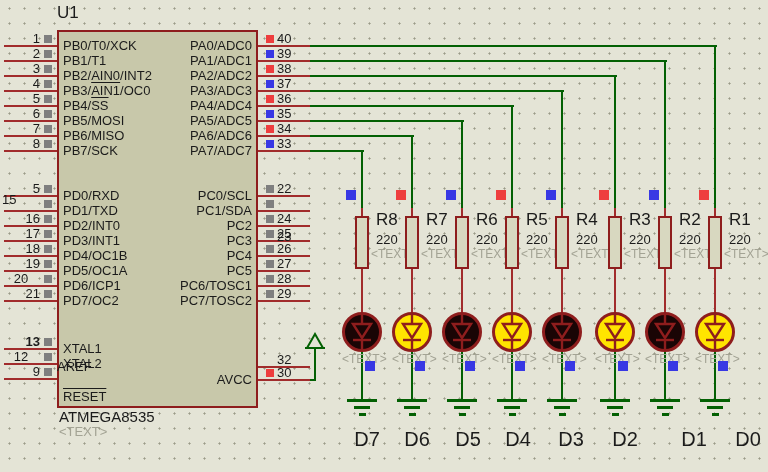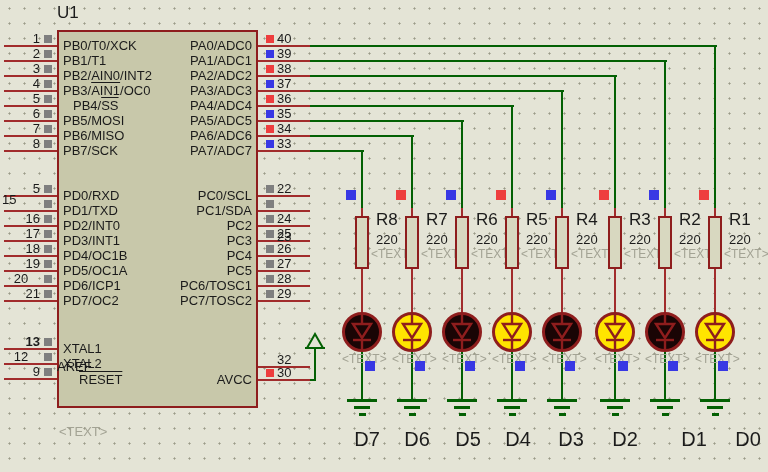--- a/index.html
+++ b/index.html
@@ -37,20 +37,21 @@
   .dname{font-size:20px;z-index:3;text-align:center;}
   .power-stem{position:absolute;background:var(--wire);z-index:1;}
   .power-arrow svg polygon,.power-arrow svg line{stroke:var(--wire);stroke-width:2;fill:none;}
 </style>
 </head>
 <body>
 
 <div id="canvas">
   <div class="lbl" style="left:57px;top:4px;font-size:17px;">U1</div>
   <div class="chip-body" style="left:57px;top:30px;width:201px;height:378px;"></div>
+  <div class="lbl" style="left:59px;top:409px;font-size:15px;">ATMEGA8535</div>
   <div class="lbl muted" style="left:59px;top:425px;font-size:13px;">&lt;TEXT&gt;</div>
 
   <div id="pins-layer">
       <div class="pin-stub" style="left: 4px; top: 45px; width: 53px;"></div>
       <div class="pin-num" style="left: 2px; top: 31px; width: 38px; text-align: right;">1</div>
       <div class="sq" style="left: 44px; top: 35px; width: 8px; height: 8px; background: var(--float);"></div>
       <div class="chip-label" style="left: 63px; top: 38px;">PB0/T0/XCK</div>
       <div class="pin-stub" style="left: 4px; top: 60px; width: 53px;"></div>
       <div class="pin-num" style="left: 2px; top: 46px; width: 38px; text-align: right;">2</div>
       <div class="sq" style="left: 44px; top: 50px; width: 8px; height: 8px; background: var(--float);"></div>
@@ -59,21 +60,21 @@
       <div class="pin-num" style="left: 2px; top: 61px; width: 38px; text-align: right;">3</div>
       <div class="sq" style="left: 44px; top: 65px; width: 8px; height: 8px; background: var(--float);"></div>
       <div class="chip-label" style="left: 63px; top: 68px;">PB2/AIN0/INT2</div>
       <div class="pin-stub" style="left: 4px; top: 90px; width: 53px;"></div>
       <div class="pin-num" style="left: 2px; top: 76px; width: 38px; text-align: right;">4</div>
       <div class="sq" style="left: 44px; top: 80px; width: 8px; height: 8px; background: var(--float);"></div>
       <div class="chip-label" style="left: 63px; top: 83px;">PB3/<span class="ol">AIN1</span>/OC0</div>
       <div class="pin-stub" style="left: 4px; top: 105px; width: 53px;"></div>
       <div class="pin-num" style="left: 2px; top: 91px; width: 38px; text-align: right;">5</div>
       <div class="sq" style="left: 44px; top: 95px; width: 8px; height: 8px; background: var(--float);"></div>
-      <div class="chip-label" style="left: 63px; top: 98px; margin-left: 10px;">PB4/<span class="ol">SS</span></div>
+      <div class="chip-label" style="left: 63px; top: 98px;">PB4/<span class="ol">SS</span></div>
       <div class="pin-stub" style="left: 4px; top: 120px; width: 53px;"></div>
       <div class="pin-num" style="left: 2px; top: 106px; width: 38px; text-align: right;">6</div>
       <div class="sq" style="left: 44px; top: 110px; width: 8px; height: 8px; background: var(--float);"></div>
       <div class="chip-label" style="left: 63px; top: 113px;">PB5/MOSI</div>
       <div class="pin-stub" style="left: 4px; top: 135px; width: 53px;"></div>
       <div class="pin-num" style="left: 2px; top: 121px; width: 38px; text-align: right;">7</div>
       <div class="sq" style="left: 44px; top: 125px; width: 8px; height: 8px; background: var(--float);"></div>
       <div class="chip-label" style="left: 63px; top: 128px;">PB6/MISO</div>
       <div class="pin-stub" style="left: 4px; top: 150px; width: 53px;"></div>
       <div class="pin-num" style="left: 2px; top: 136px; width: 38px; text-align: right;">8</div>
@@ -115,21 +116,21 @@
       <div class="pin-num" style="left: 2px; top: 334px; width: 38px; text-align: right; font-weight: bold;">13</div>
       <div class="sq" style="left: 44px; top: 338px; width: 8px; height: 8px; background: var(--float);"></div>
       <div class="chip-label" style="left: 63px; top: 341px;">XTAL1</div>
       <div class="pin-stub" style="left: 4px; top: 363px; width: 53px;"></div>
       <div class="pin-num" style="left: 2px; top: 349px; width: 38px; text-align: center;">12</div>
       <div class="sq" style="left: 44px; top: 353px; width: 8px; height: 8px; background: var(--float);"></div>
       <div class="chip-label" style="left: 63px; top: 356px;">XTAL2</div>
       <div class="pin-stub" style="left: 4px; top: 378px; width: 53px;"></div>
       <div class="pin-num" style="left: 2px; top: 364px; width: 38px; text-align: right;">9</div>
       <div class="sq" style="left: 44px; top: 368px; width: 8px; height: 8px; background: var(--float);"></div>
-      <div class="chip-label" style="left: 63px; top: 372px; margin-left: 16px;"><span class="ol">RESET</span></div>
+      <div class="chip-label" style="left: 63px; top: 389px;"><span class="ol">RESET</span></div>
       <div class="pin-stub" style="left: 258px; top: 45px; width: 52px;"></div>
       <div class="sq" style="left: 266px; top: 35px; width: 8px; height: 8px; background: var(--hi);"></div>
       <div class="pin-num" style="left: 277px; top: 31px;">40</div>
       <div class="chip-label" style="left: 57px; top: 38px; width: 195px; text-align: right;">PA0/ADC0</div>
       <div class="pin-stub" style="left: 258px; top: 60px; width: 52px;"></div>
       <div class="sq" style="left: 266px; top: 50px; width: 8px; height: 8px; background: var(--lo);"></div>
       <div class="pin-num" style="left: 277px; top: 46px;">39</div>
       <div class="chip-label" style="left: 57px; top: 53px; width: 195px; text-align: right;">PA1/ADC1</div>
       <div class="pin-stub" style="left: 258px; top: 75px; width: 52px;"></div>
       <div class="sq" style="left: 266px; top: 65px; width: 8px; height: 8px; background: var(--hi);"></div>

